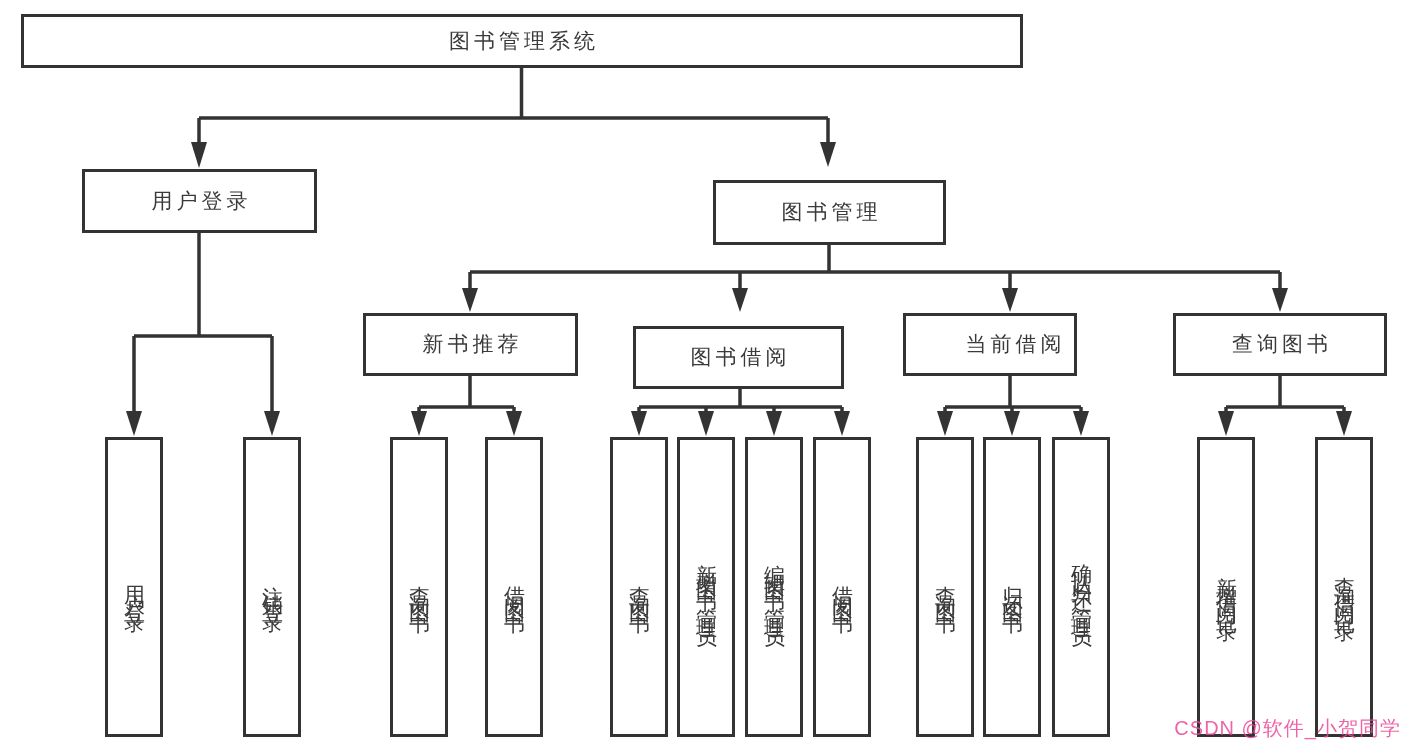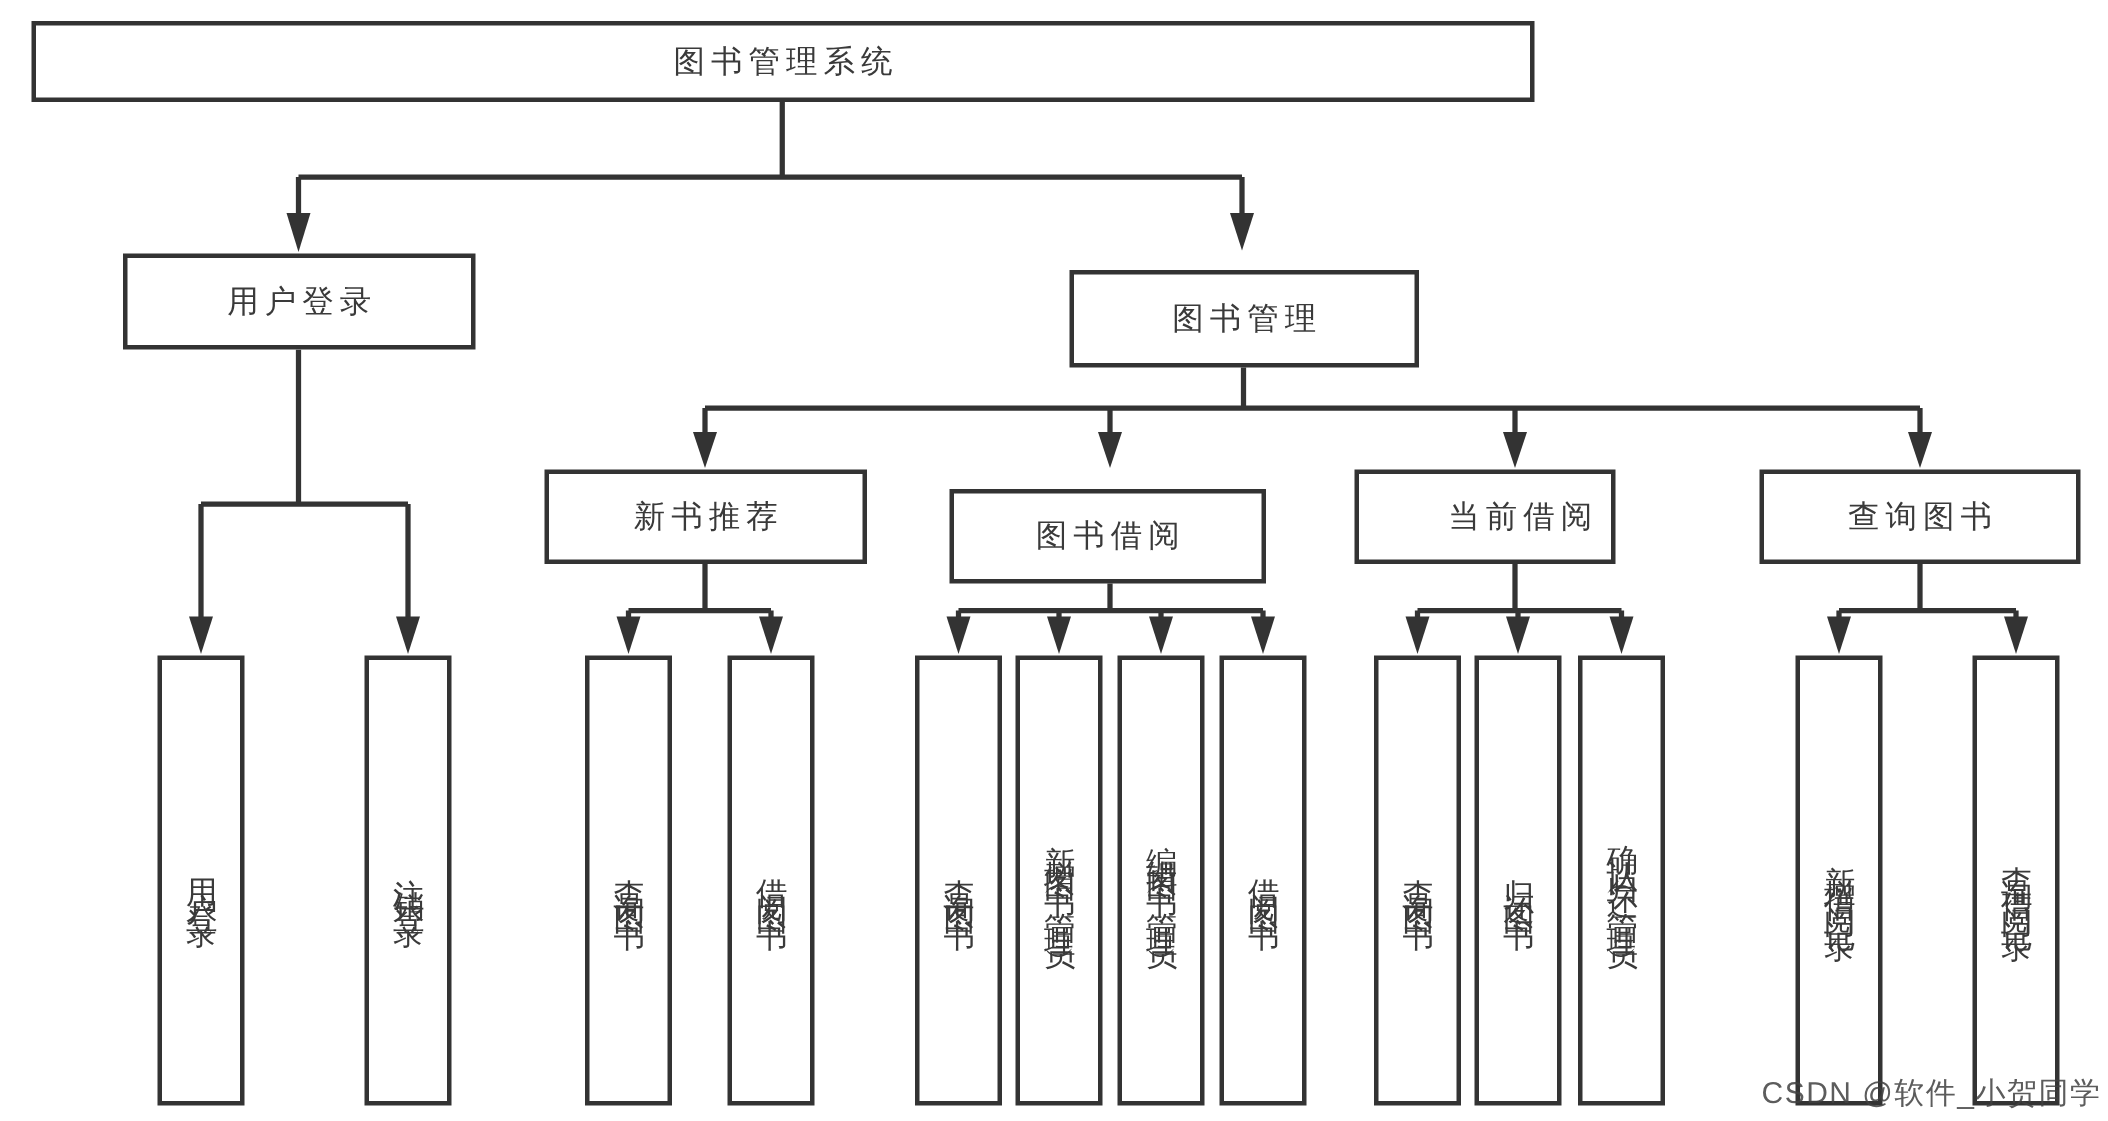--- a/index.html
+++ b/index.html
@@ -50,21 +50,21 @@
     line-height: 1;
     color: #3a3a3a;
     white-space: nowrap;
   }
   #watermark {
     position: absolute;
     right: 4px;
     bottom: 5px;
     z-index: 3;
     font-size: 20px;
-    color: #404040;
+    color: #ec4899;
     opacity: 0.85;
     letter-spacing: 1px;
     white-space: nowrap;
   }
 </style>
 </head>
 <body>
 
 <div id="stage">
 

